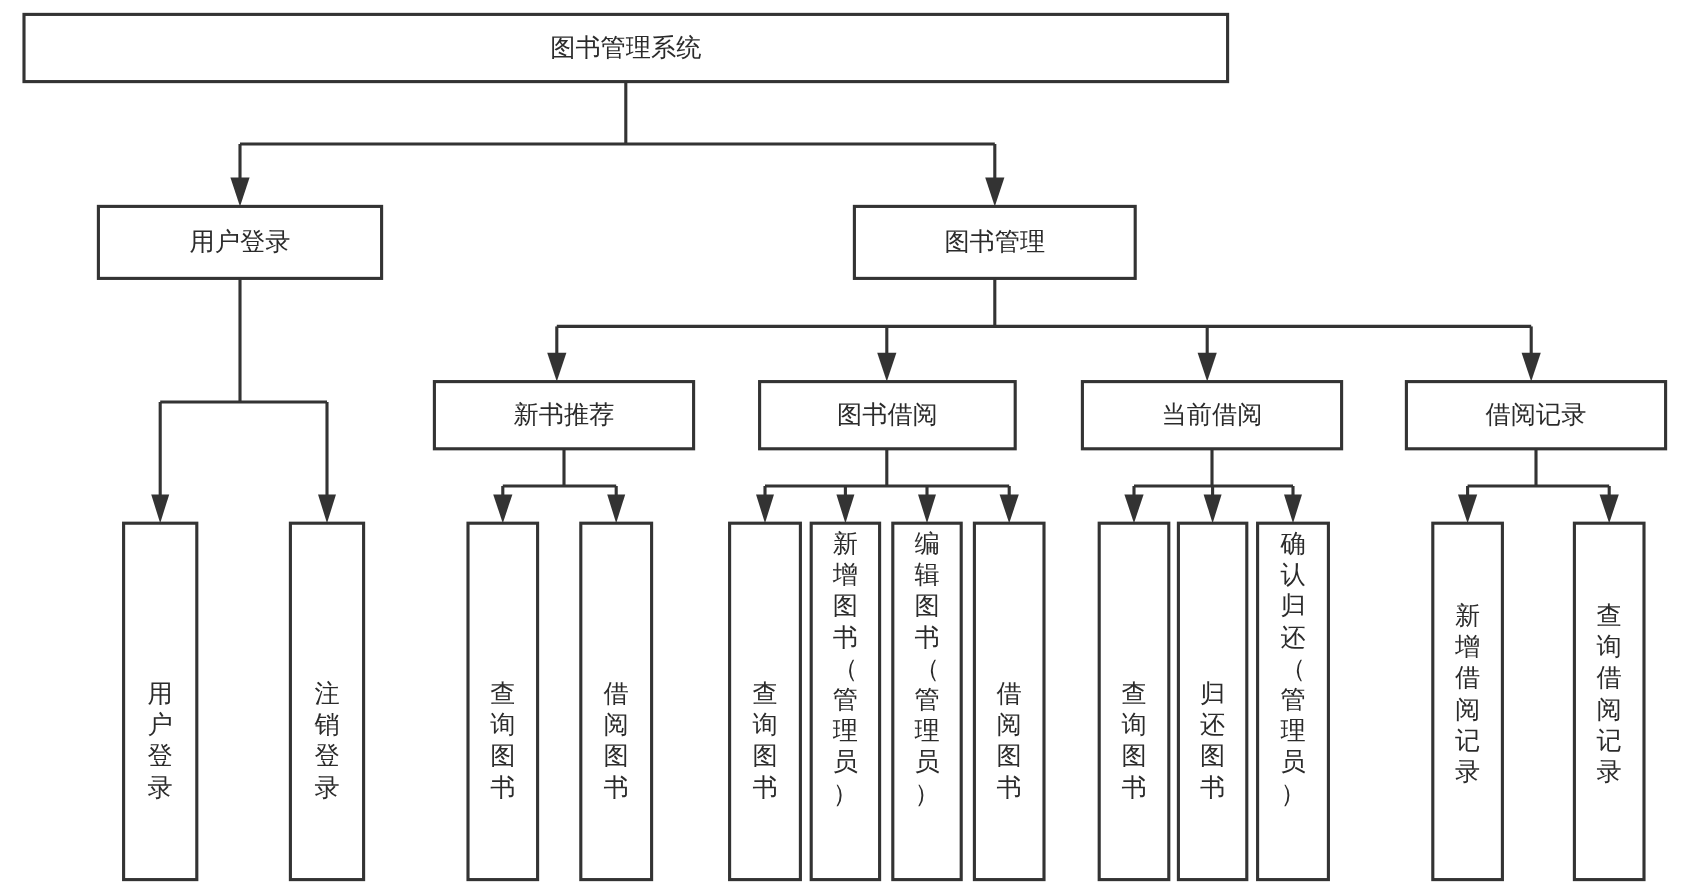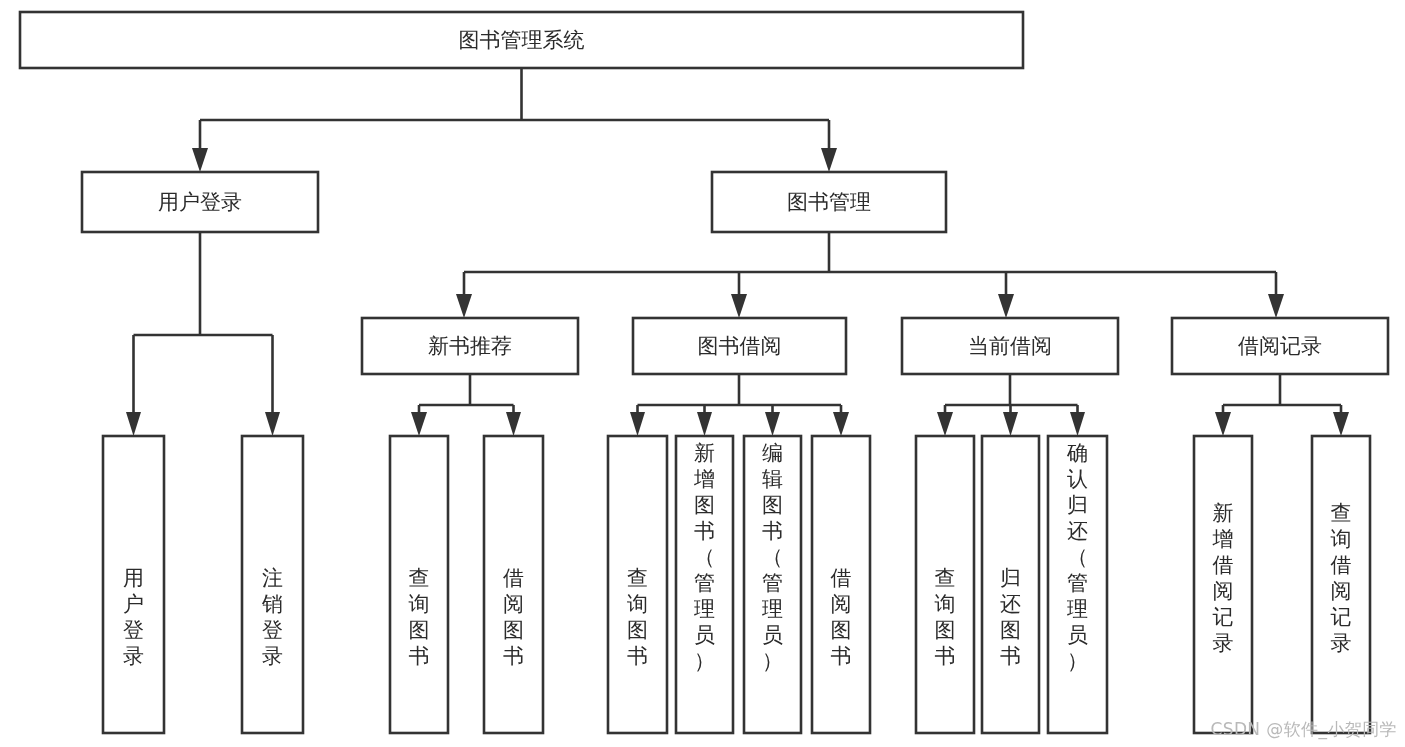--- a/index.html
+++ b/index.html
@@ -244,15 +244,14 @@
       <text class="node-label-v" x="1223" y="520"><tspan x="1223" dy="0">新</tspan><tspan x="1223" dy="26">增</tspan><tspan x="1223" dy="26">借</tspan><tspan x="1223" dy="26">阅</tspan><tspan x="1223" dy="26">记</tspan><tspan x="1223" dy="26">录</tspan></text>
     </g>
 
     <g>
       <rect class="node-rect" x="1312" y="436" width="58" height="297"></rect>
       <text class="node-label-v" x="1341" y="520"><tspan x="1341" dy="0">查</tspan><tspan x="1341" dy="26">询</tspan><tspan x="1341" dy="26">借</tspan><tspan x="1341" dy="26">阅</tspan><tspan x="1341" dy="26">记</tspan><tspan x="1341" dy="26">录</tspan></text>
     </g>
 
   </svg>
 
-  <div class="watermark">CSDN @软件_小贺同学</div>
 
 </div>
 
 </body></html>

